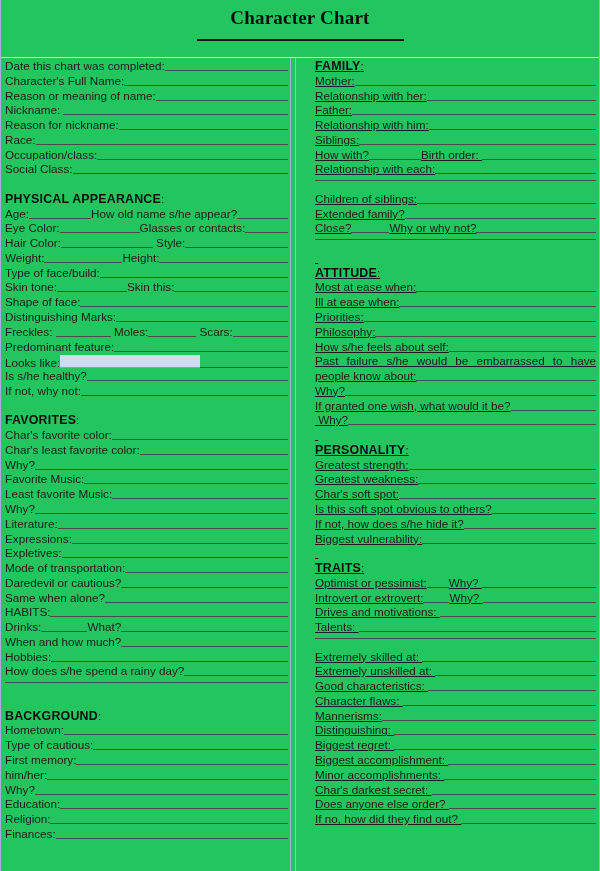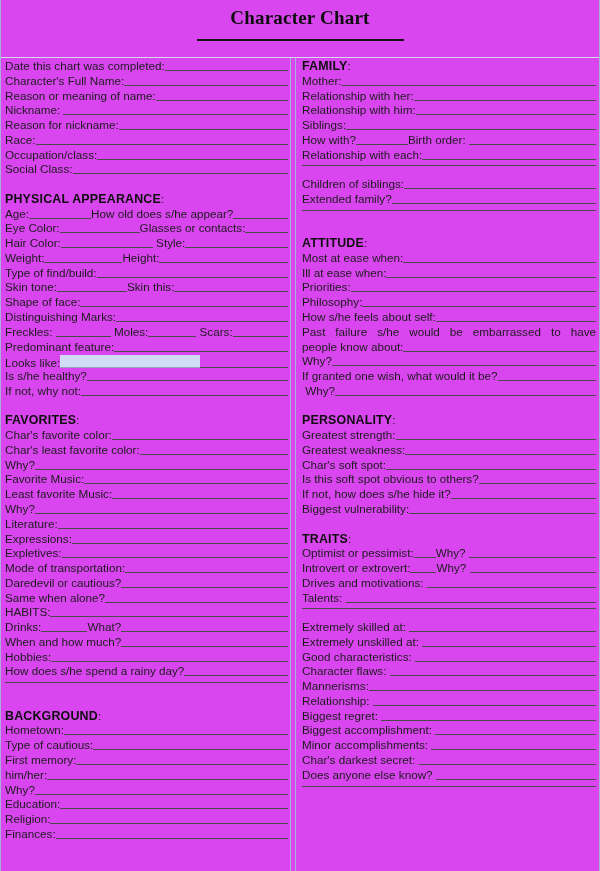--- a/index.html
+++ b/index.html
@@ -1,36 +1,36 @@
 <!DOCTYPE html>
 <html><head>
 <meta charset="utf-8">
 <style>
   html,body{margin:0;padding:0;background:#fff;}
   .page{
     width:600px;height:871px;box-sizing:border-box;position:relative;overflow:hidden;
-    background:#d946ef;color:#1c1c1c;
+    background:#22c55e;color:#1c1c1c;
     font-family:"Liberation Sans",sans-serif;font-size:11.7px;
     border-left:1px solid var(--accent,#a9aedb);
     border-right:1px solid var(--accent,#a9aedb);
   }
   .title-row{height:57px;box-sizing:border-box;text-align:center;}
   .doc-title{
     font-family:"Liberation Serif",serif;font-weight:bold;font-size:19px;
     padding-top:7px;color:#0d0d0d;letter-spacing:.2px;
   }
   .title-underline{
     width:207px;height:0;border-bottom:2px solid var(--rule,#151515);
     margin:10px auto 0;
   }
   .columns{display:flex;height:814px;border-top:1px solid #d7daee;box-sizing:border-box;}
   .col{box-sizing:border-box;padding:1px 2px 0 4px;overflow:hidden;}
   .col-left{width:290px;border-right:1px solid var(--accent,#a9aedb);}
   .divider-gap{width:4px;flex:0 0 auto;}
-  .col-right{flex:1;border-left:1px solid var(--accent,#a9aedb);padding-left:6px;padding-right:3px;}
+  .col-right{flex:1;border-left:1px solid var(--accent,#a9aedb);padding-left:19px;padding-right:3px;text-decoration:underline;}
   .row{display:flex;align-items:baseline;height:14.78px;line-height:14.5px;white-space:pre;overflow:hidden;}
   .lbl,.hdr{flex:0 0 auto;}
   .hdr{font-weight:bold;font-size:12.4px;letter-spacing:.2px;color:#0e0e0e;}
   .blank{
     flex:0 0 auto;height:2px;border-bottom:1px solid var(--line,#4a4a4a);
     position:relative;top:1px;
   }
   .blank.fill{flex:1 1 auto;}
   .blank.hl{height:12px;background:var(--hl,#cfdcf3);border-bottom-color:#93a0bc;}
   .row.justify{display:block;text-align:justify;text-align-last:justify;white-space:normal;}
@@ -49,25 +49,25 @@
         <div class="row"><span class="lbl">Date this chart was completed:</span><span class="blank fill"></span></div>
         <div class="row"><span class="lbl">Character's Full Name:</span><span class="blank fill"></span></div>
         <div class="row"><span class="lbl">Reason or meaning of name:</span><span class="blank fill"></span></div>
         <div class="row"><span class="lbl">Nickname: </span><span class="blank fill"></span></div>
         <div class="row"><span class="lbl">Reason for nickname:</span><span class="blank fill"></span></div>
         <div class="row"><span class="lbl">Race:</span><span class="blank fill"></span></div>
         <div class="row"><span class="lbl">Occupation/class:</span><span class="blank fill"></span></div>
         <div class="row"><span class="lbl">Social Class:</span><span class="blank fill"></span></div>
         <div class="row">&nbsp;</div>
         <div class="row"><span class="hdr">PHYSICAL APPEARANCE</span><span class="lbl">:</span></div>
-        <div class="row"><span class="lbl">Age:</span><span class="blank" style="width: 62px;"></span><span class="lbl">How old does s/he appear?</span><span class="blank fill"></span></div>
+        <div class="row"><span class="lbl">Age:</span><span class="blank" style="width: 62px;"></span><span class="lbl">How old name s/he appear?</span><span class="blank fill"></span></div>
         <div class="row"><span class="lbl">Eye Color:</span><span class="blank" style="width: 80px;"></span><span class="lbl">Glasses or contacts:</span><span class="blank fill"></span></div>
         <div class="row"><span class="lbl">Hair Color:</span><span class="blank" style="width: 92px;"></span><span class="lbl"> Style:</span><span class="blank fill"></span></div>
         <div class="row"><span class="lbl">Weight:</span><span class="blank" style="width: 78px;"></span><span class="lbl">Height:</span><span class="blank fill"></span></div>
-        <div class="row"><span class="lbl">Type of find/build:</span><span class="blank fill"></span></div>
+        <div class="row"><span class="lbl">Type of face/build:</span><span class="blank fill"></span></div>
         <div class="row"><span class="lbl">Skin tone:</span><span class="blank" style="width: 70px;"></span><span class="lbl">Skin this:</span><span class="blank fill"></span></div>
         <div class="row"><span class="lbl">Shape of face:</span><span class="blank fill"></span></div>
         <div class="row"><span class="lbl">Distinguishing Marks:</span><span class="blank fill"></span></div>
         <div class="row"><span class="lbl">Freckles: </span><span class="blank" style="width: 55px;"></span><span class="lbl"> Moles:</span><span class="blank" style="width: 48px;"></span><span class="lbl"> Scars:</span><span class="blank fill"></span></div>
         <div class="row"><span class="lbl">Predominant feature:</span><span class="blank fill"></span></div>
         <div class="row"><span class="lbl">Looks like:</span><span class="blank hl" style="width: 140px;"></span><span class="blank fill"></span></div>
         <div class="row"><span class="lbl">Is s/he healthy?</span><span class="blank fill"></span></div>
         <div class="row"><span class="lbl">If not, why not:</span><span class="blank fill"></span></div>
         <div class="row">&nbsp;</div>
         <div class="row"><span class="hdr">FAVORITES</span><span class="lbl">:</span></div>
@@ -98,27 +98,29 @@
         <div class="row"><span class="lbl">Why?</span><span class="blank fill"></span></div>
         <div class="row"><span class="lbl">Education:</span><span class="blank fill"></span></div>
         <div class="row"><span class="lbl">Religion:</span><span class="blank fill"></span></div>
         <div class="row"><span class="lbl">Finances:</span><span class="blank fill"></span></div>
       </div>
     <div class="divider-gap"></div>
     <div class="col col-right">
         <div class="row"><span class="hdr">FAMILY</span><span class="lbl">:</span></div>
         <div class="row"><span class="lbl">Mother:</span><span class="blank fill"></span></div>
         <div class="row"><span class="lbl">Relationship with her:</span><span class="blank fill"></span></div>
+        <div class="row"><span class="lbl">Father:</span><span class="blank fill"></span></div>
         <div class="row"><span class="lbl">Relationship with him:</span><span class="blank fill"></span></div>
         <div class="row"><span class="lbl">Siblings:</span><span class="blank fill"></span></div>
         <div class="row"><span class="lbl">How with?</span><span class="blank" style="width: 52px;"></span><span class="lbl">Birth order: </span><span class="blank fill"></span></div>
         <div class="row"><span class="lbl">Relationship with each:</span><span class="blank fill"></span></div>
         <div class="row"><span class="blank fill"></span></div>
         <div class="row"><span class="lbl">Children of siblings:</span><span class="blank fill"></span></div>
         <div class="row"><span class="lbl">Extended family?</span><span class="blank fill"></span></div>
+        <div class="row"><span class="lbl">Close?</span><span class="blank" style="width: 38px;"></span><span class="lbl">Why or why not?</span><span class="blank fill"></span></div>
         <div class="row"><span class="blank fill"></span></div>
         <div class="row">&nbsp;</div>
         <div class="row"><span class="hdr">ATTITUDE</span><span class="lbl">:</span></div>
         <div class="row"><span class="lbl">Most at ease when:</span><span class="blank fill"></span></div>
         <div class="row"><span class="lbl">Ill at ease when:</span><span class="blank fill"></span></div>
         <div class="row"><span class="lbl">Priorities:</span><span class="blank fill"></span></div>
         <div class="row"><span class="lbl">Philosophy:</span><span class="blank fill"></span></div>
         <div class="row"><span class="lbl">How s/he feels about self:</span><span class="blank fill"></span></div>
         <div class="row justify"><span class="lbl">Past failure s/he would be embarrassed to have</span></div>
         <div class="row"><span class="lbl">people know about:</span><span class="blank fill"></span></div>
@@ -138,22 +140,22 @@
         <div class="row"><span class="lbl">Optimist or pessimist:</span><span class="blank" style="width: 22px;"></span><span class="lbl">Why? </span><span class="blank fill"></span></div>
         <div class="row"><span class="lbl">Introvert or extrovert:</span><span class="blank" style="width: 26px;"></span><span class="lbl">Why? </span><span class="blank fill"></span></div>
         <div class="row"><span class="lbl">Drives and motivations: </span><span class="blank fill"></span></div>
         <div class="row"><span class="lbl">Talents: </span><span class="blank fill"></span></div>
         <div class="row"><span class="blank fill"></span></div>
         <div class="row"><span class="lbl">Extremely skilled at: </span><span class="blank fill"></span></div>
         <div class="row"><span class="lbl">Extremely unskilled at: </span><span class="blank fill"></span></div>
         <div class="row"><span class="lbl">Good characteristics: </span><span class="blank fill"></span></div>
         <div class="row"><span class="lbl">Character flaws: </span><span class="blank fill"></span></div>
         <div class="row"><span class="lbl">Mannerisms:</span><span class="blank fill"></span></div>
-        <div class="row"><span class="lbl">Relationship: </span><span class="blank fill"></span></div>
+        <div class="row"><span class="lbl">Distinguishing: </span><span class="blank fill"></span></div>
         <div class="row"><span class="lbl">Biggest regret: </span><span class="blank fill"></span></div>
         <div class="row"><span class="lbl">Biggest accomplishment: </span><span class="blank fill"></span></div>
         <div class="row"><span class="lbl">Minor accomplishments: </span><span class="blank fill"></span></div>
         <div class="row"><span class="lbl">Char's darkest secret: </span><span class="blank fill"></span></div>
-        <div class="row"><span class="lbl">Does anyone else know? </span><span class="blank fill"></span></div>
-        <div class="row"><span class="blank fill"></span></div>
+        <div class="row"><span class="lbl">Does anyone else order? </span><span class="blank fill"></span></div>
+        <div class="row"><span class="lbl">If no, how did they find out? </span><span class="blank fill"></span></div>
       </div>
   </div>
 </div>
 
 </body></html>

